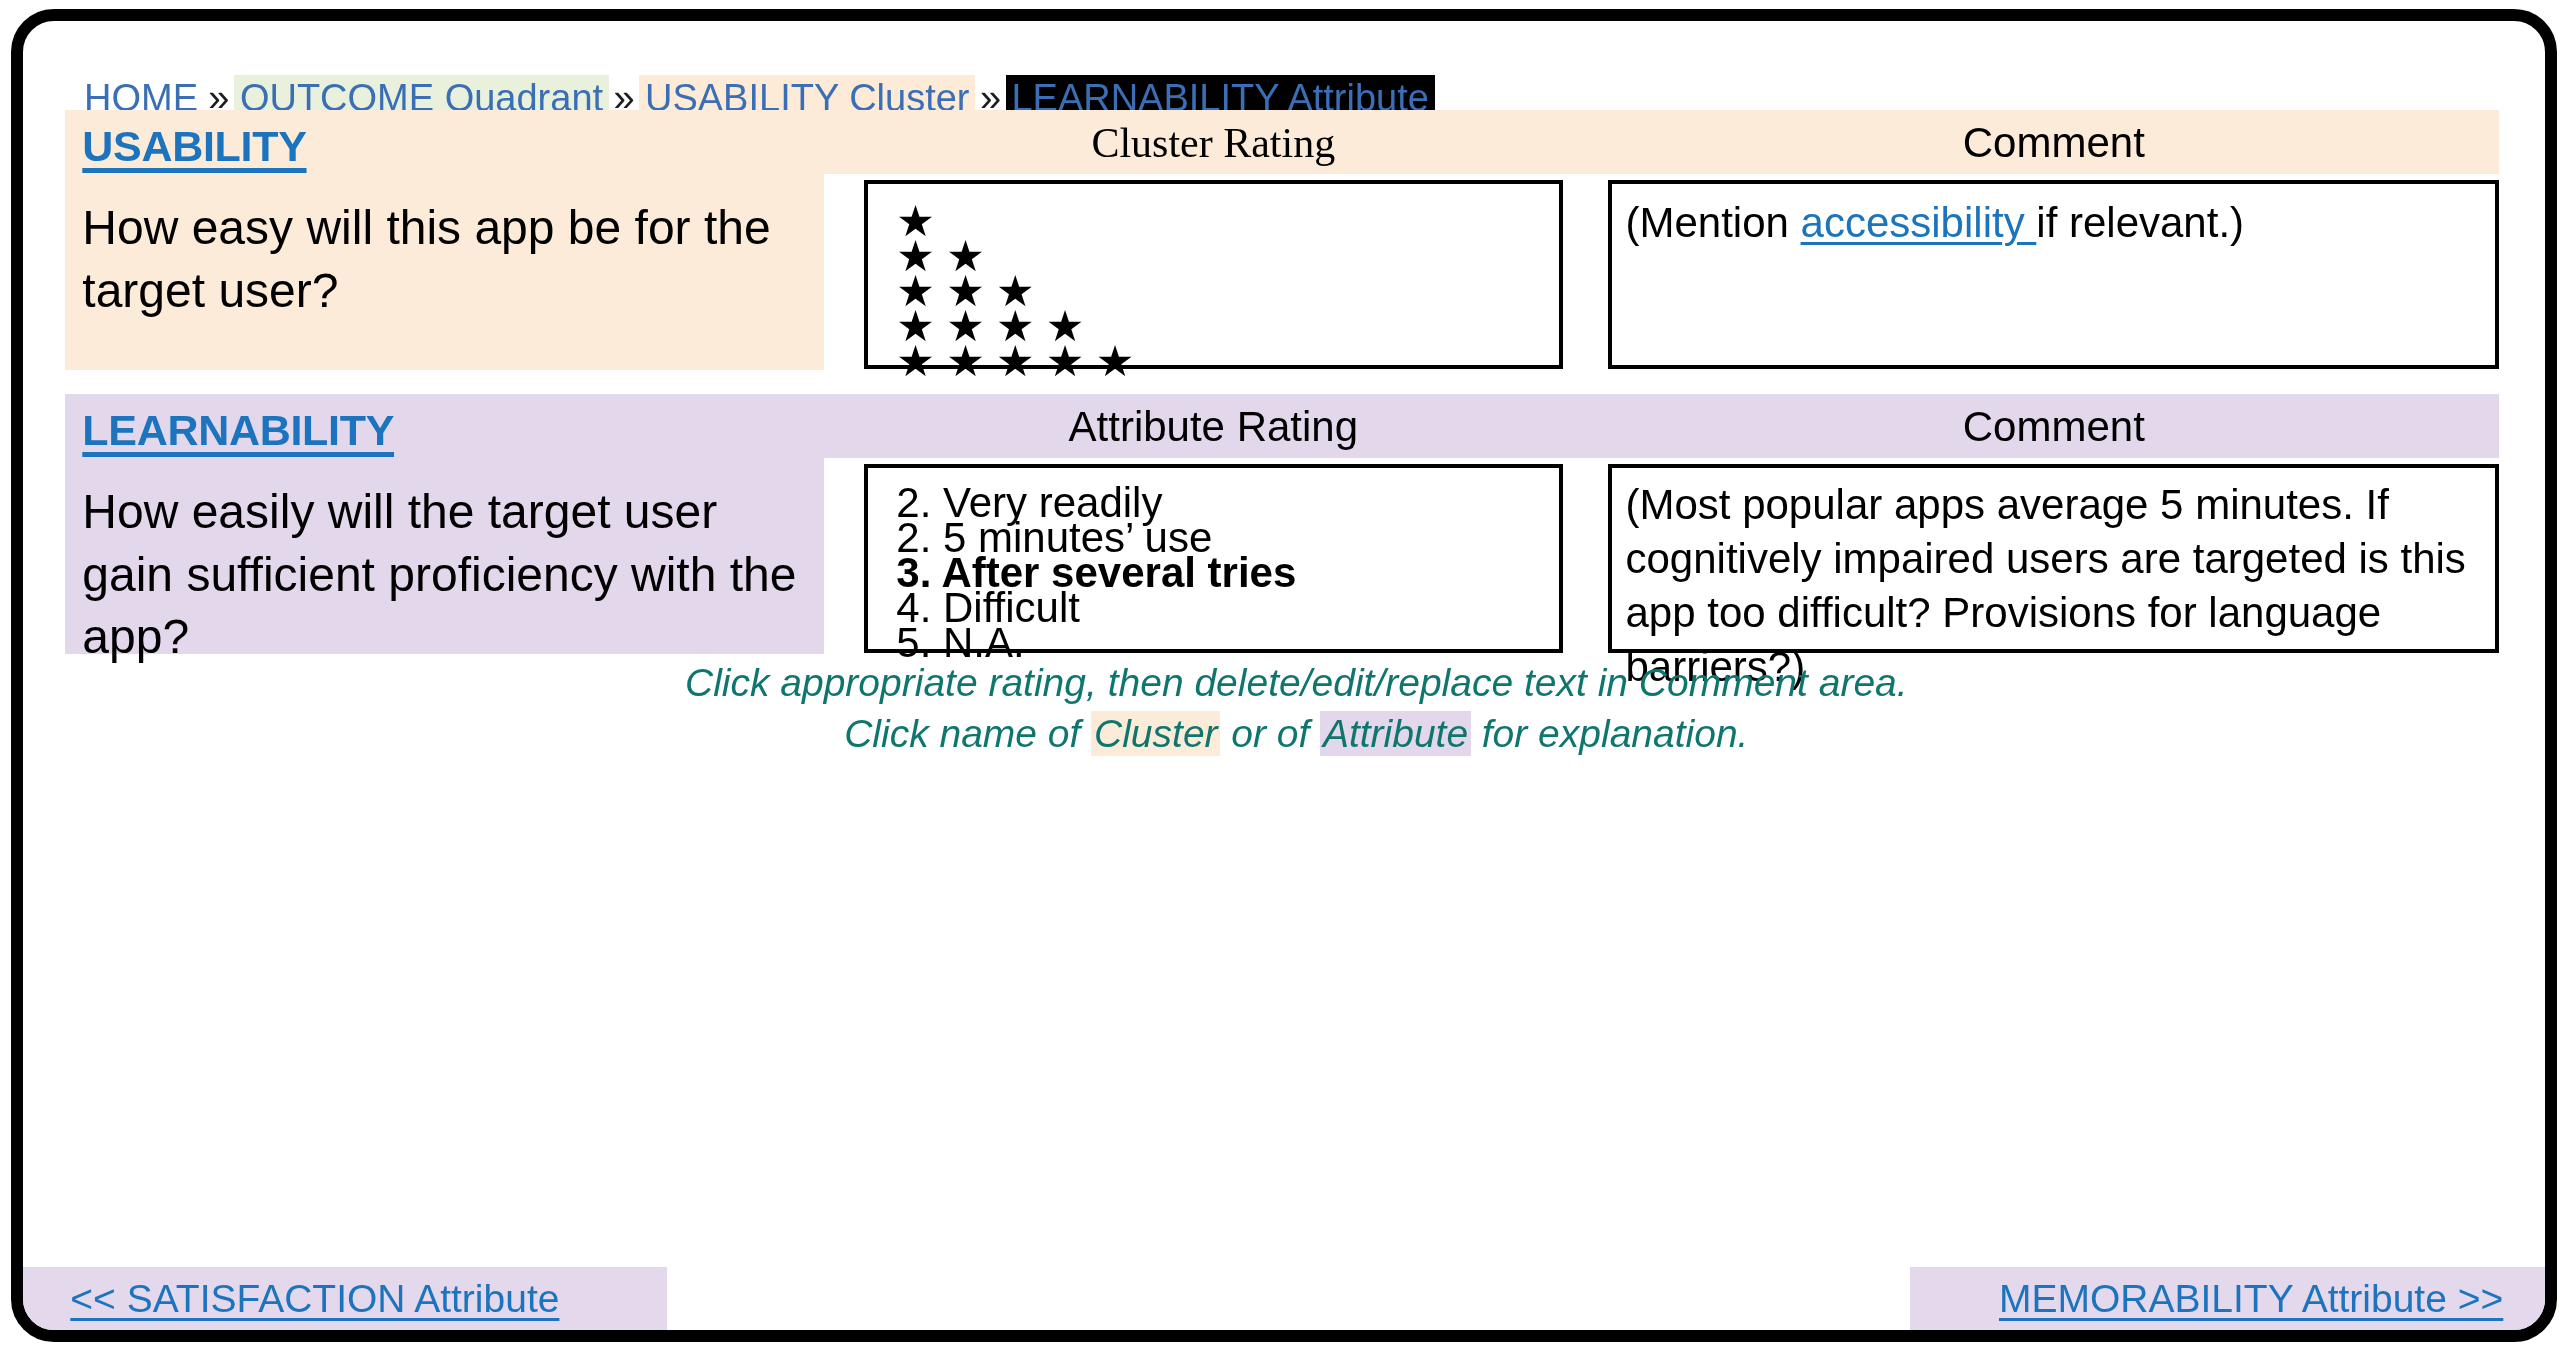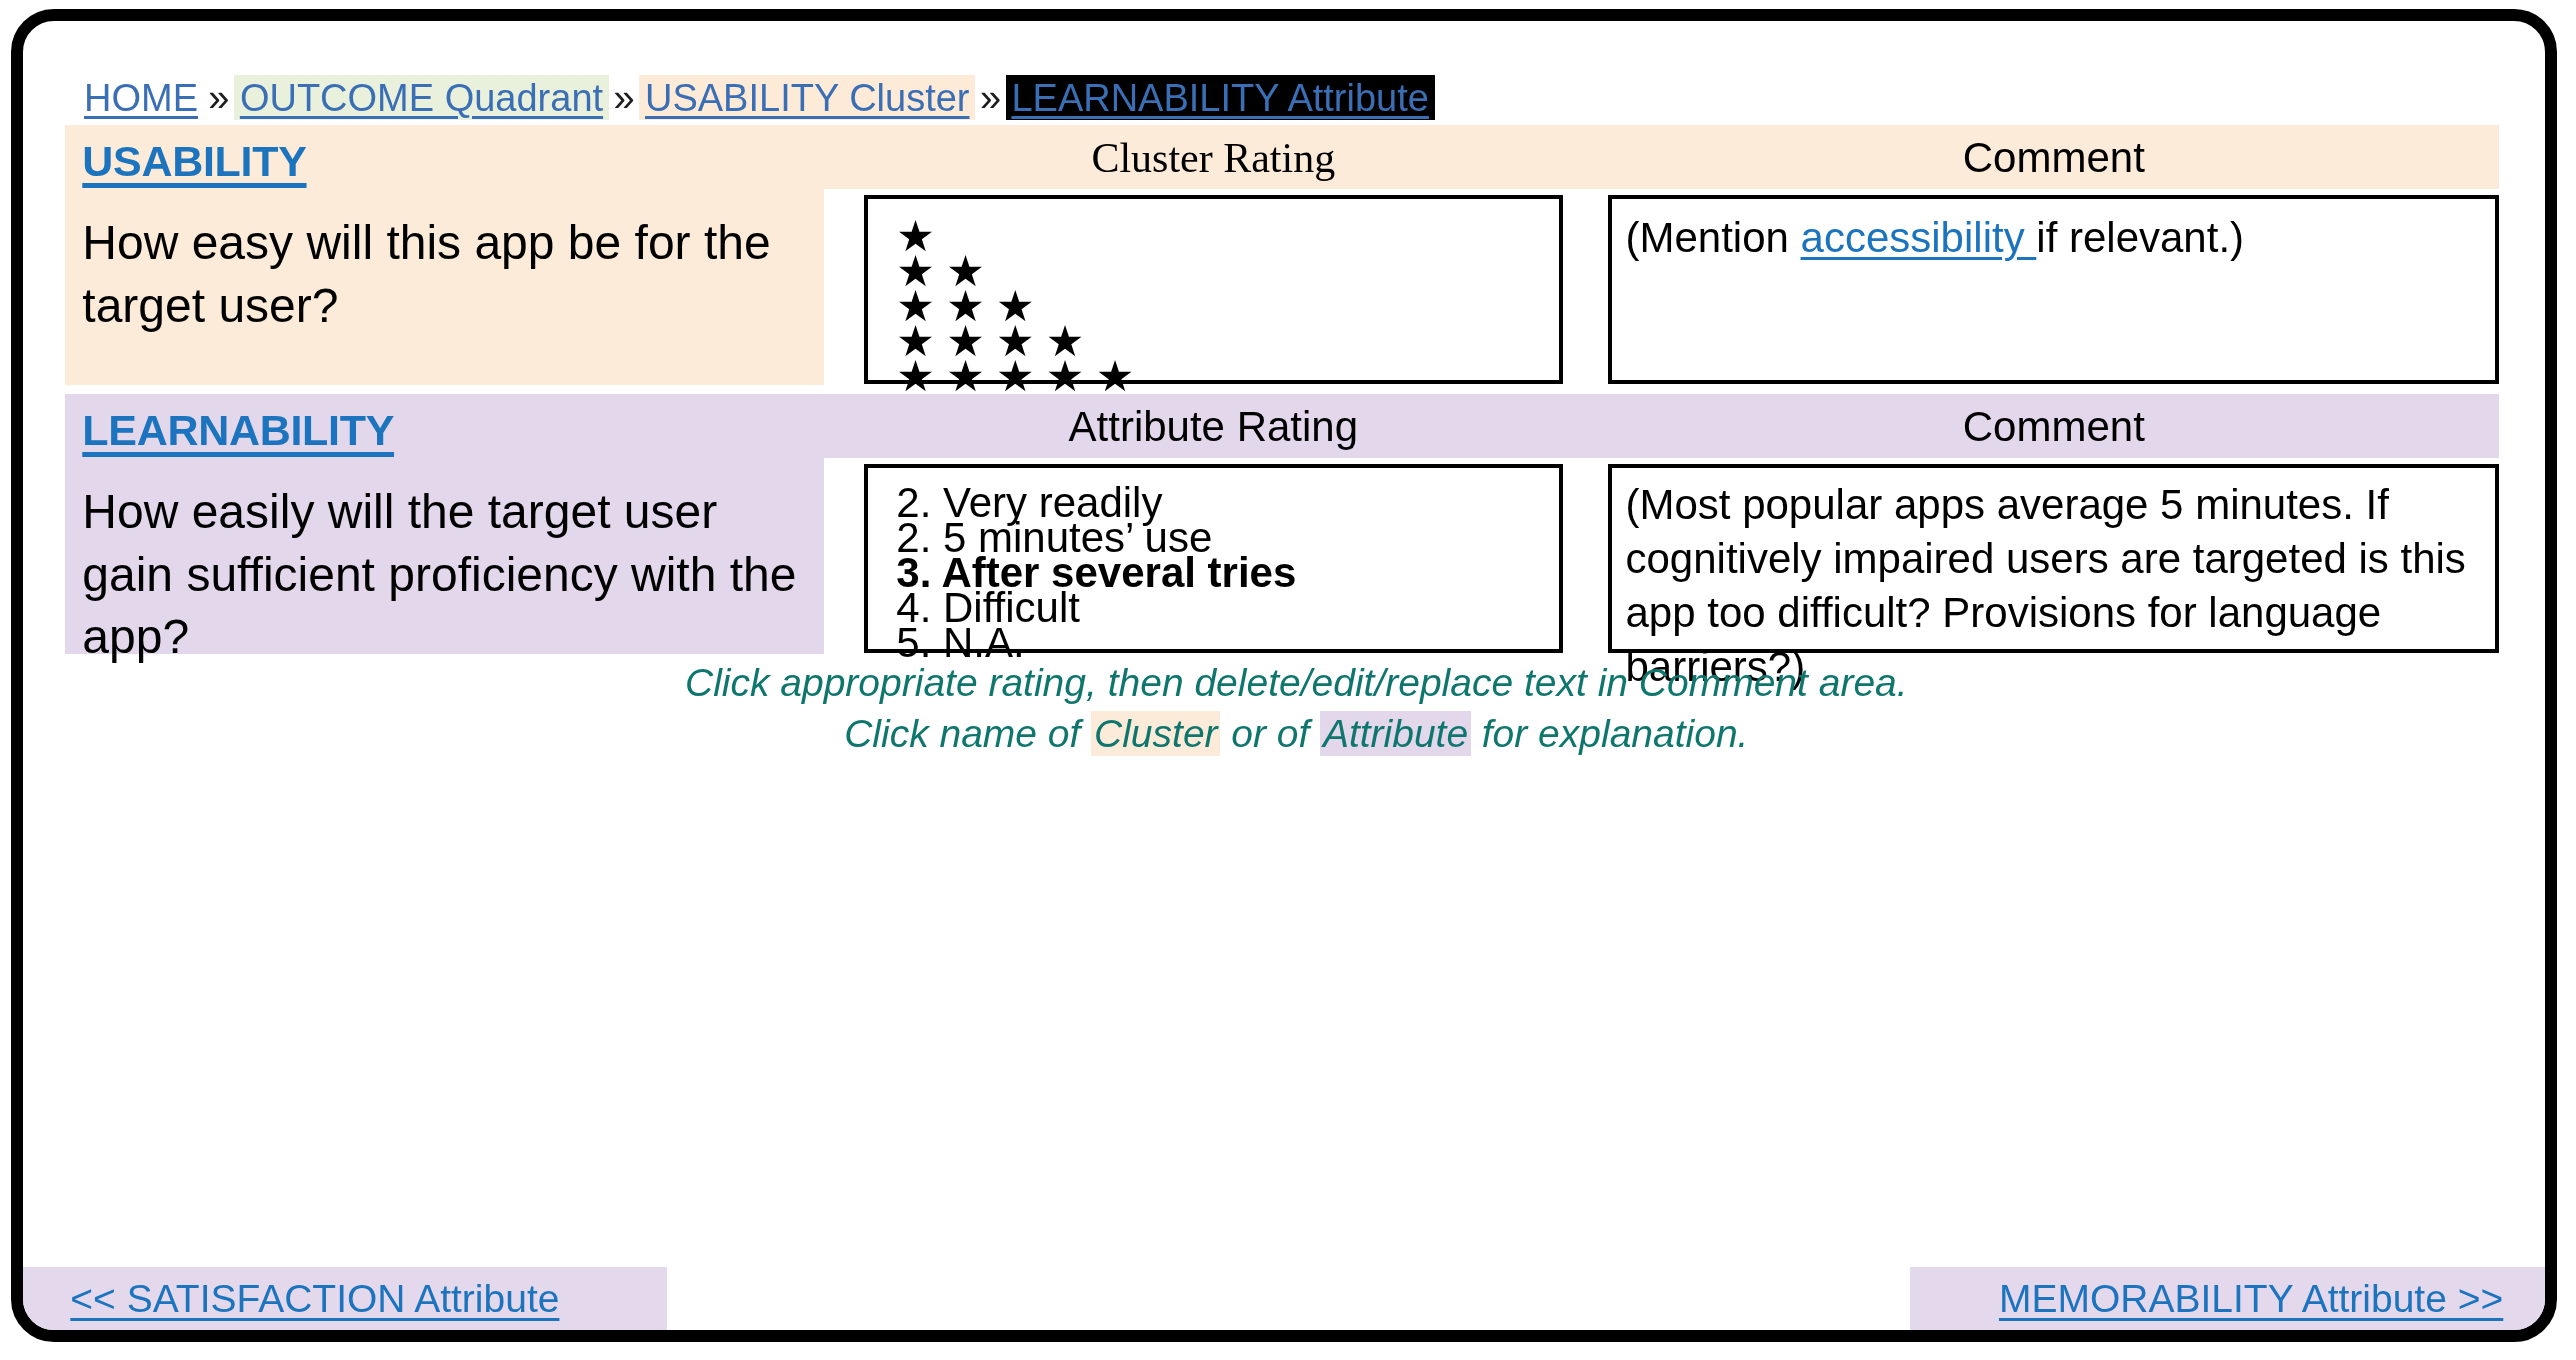--- a/index.html
+++ b/index.html
@@ -161,21 +161,21 @@
 </style>
 </head>
 <body>
 
 <div id="frame">
 
   <div id="breadcrumb">
     <a class="crumb bc-home">HOME</a><span class="sep">»</span><a class="crumb bc-green">OUTCOME Quadrant</a><span class="sep">»</span><a class="crumb bc-peach">USABILITY Cluster</a><span class="sep">»</span><a class="crumb bc-purple">LEARNABILITY Attribute</a>
   </div>
 
-  <div class="section" id="sec-cluster" style="top:104px;height:260px;">
+  <div class="section" id="sec-cluster" style="top:89px;height:260px;">
 
     <div class="band peach"></div>
     <div class="qcol peach" style="top:0;height:260px;"></div>
 
     <div class="sec-title">USABILITY</div>
 
     <div class="qtext" style="top:87px;">How easy will this app be for the target user?</div>
 
     <div class="colhead" style="left:759px;width:778px;font-family:Liberation Serif, serif;">Cluster Rating</div>
 

